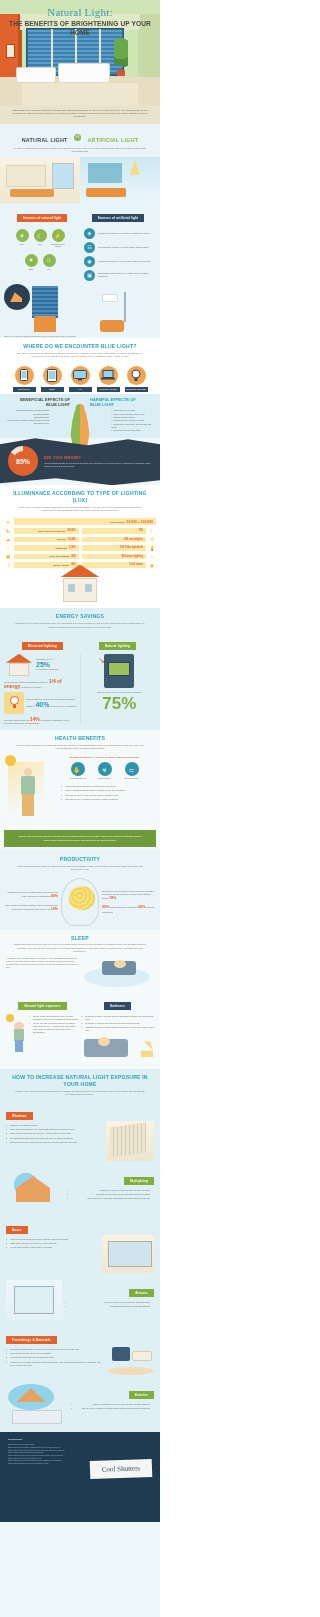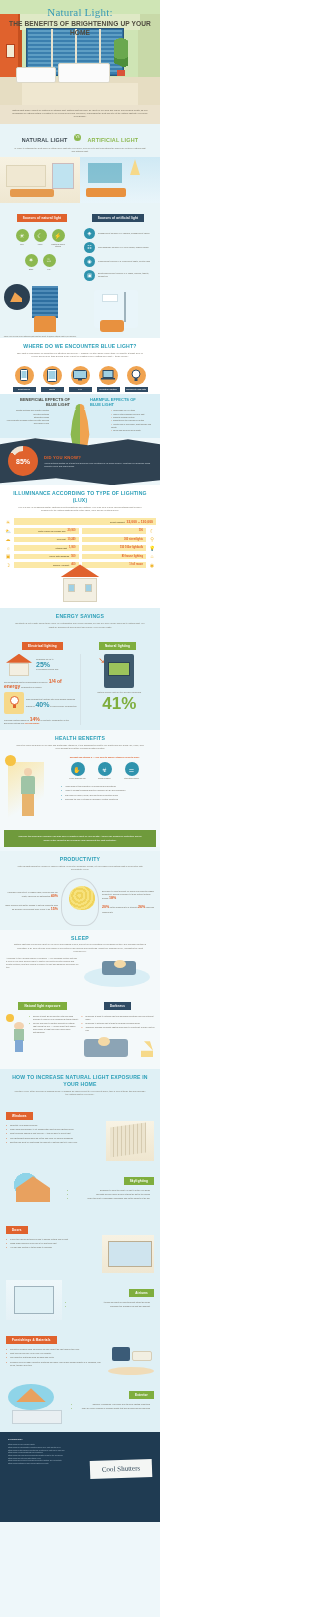--- a/index.html
+++ b/index.html
@@ -704,21 +704,21 @@
           <span class="acc-orange">19% worldwide</span>
         </div>
       </div>
       <div class="divider-v"></div>
       <div style="flex:1;text-align:center;">
         <div class="meter">
           <div class="arr">↘</div>
           <div class="scr"></div>
         </div>
         <div class="tiny" style="padding:3px 4px 1px;">Natural energy costs on the average household</div>
-        <div class="bignum huge">41%</div>
+        <div class="bignum huge">75%</div>
       </div>
     </div>
   </div>
 
   <div class="sec band-pale">
     <div class="h2 teal">HEALTH BENEFITS</div>
     <div class="blurb">When the sun's rays land on our skin and synthesise vitamin D, it is a significant benefit to our health and well-being. So, really, how does sunlight benefit the following health benefits?</div>
     <div style="display:flex;gap:3px;padding:0 4px;">
       <div class="sunman">
         <div class="ray"></div>

